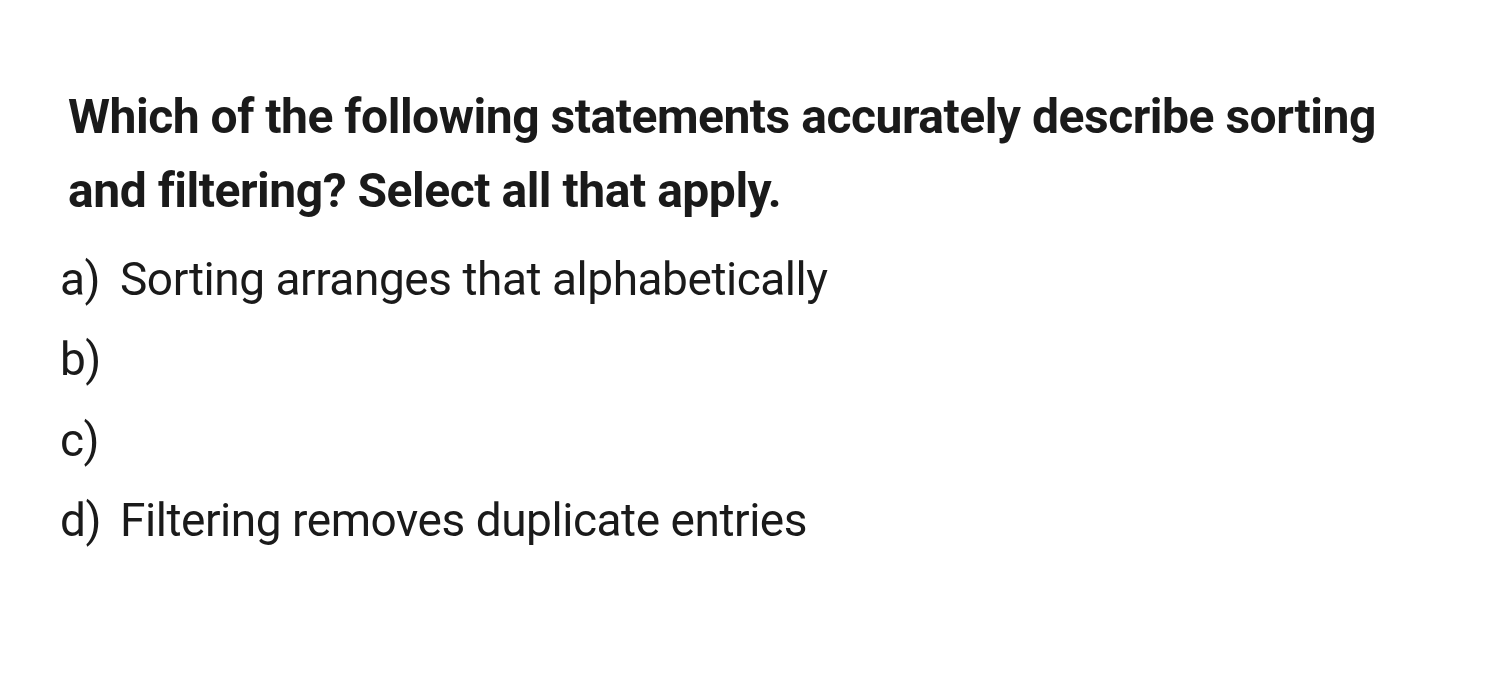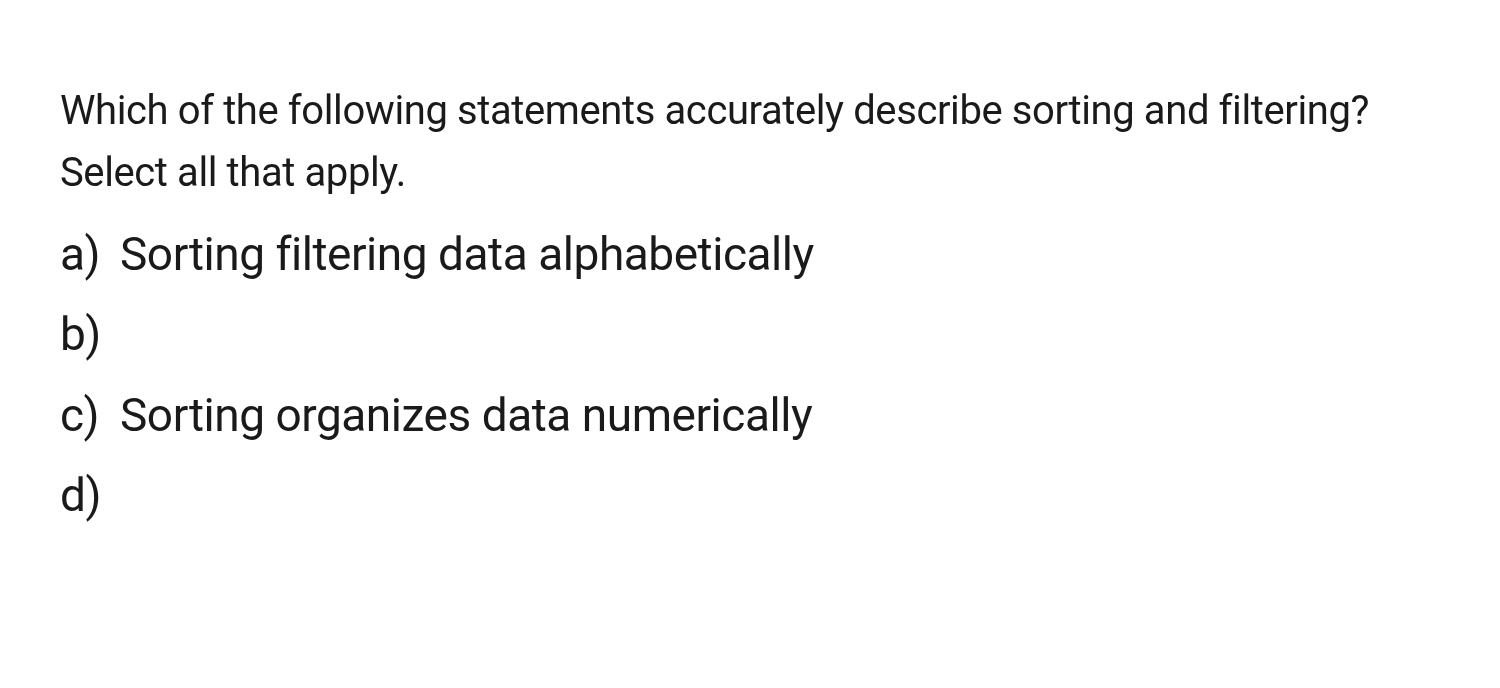--- a/index.html
+++ b/index.html
@@ -9,25 +9,26 @@
     }
     body {
       font-family: -apple-system, BlinkMacSystemFont, "Segoe UI", Roboto, Helvetica, Arial, sans-serif;
       background: #ffffff;
       width: 1500px;
       height: 688px;
       padding: 80px 60px;
       color: #1a1a1a;
     }
     .question-text {
-      font-size: 40px;
+      font-size: 48px;
       line-height: 1.55;
-      font-weight: 400;
+      font-weight: 700;
       letter-spacing: -0.01em;
       margin-bottom: 18px;
+      margin-left: 8px;
     }
     .options {
       display: flex;
       flex-direction: column;
       gap: 16px;
     }
     .option {
       font-size: 46px;
       line-height: 1.4;
       font-weight: 400;
@@ -40,25 +41,25 @@
     }
   </style>
 </head>
 <body>
 
 <div class="question-text">Which of the following statements accurately describe sorting and filtering? Select all that apply.</div>
 
 <div class="options">
   <div class="option">
     <span class="option-marker">a)</span>
-    <span>Sorting filtering data alphabetically</span>
+    <span>Sorting arranges that alphabetically</span>
   </div>
   <div class="option">
     <span class="option-marker">b)</span>
   </div>
   <div class="option">
     <span class="option-marker">c)</span>
-    <span>Sorting organizes data numerically</span>
   </div>
   <div class="option">
     <span class="option-marker">d)</span>
+    <span>Filtering removes duplicate entries</span>
   </div>
 </div>
 
 </body></html>

